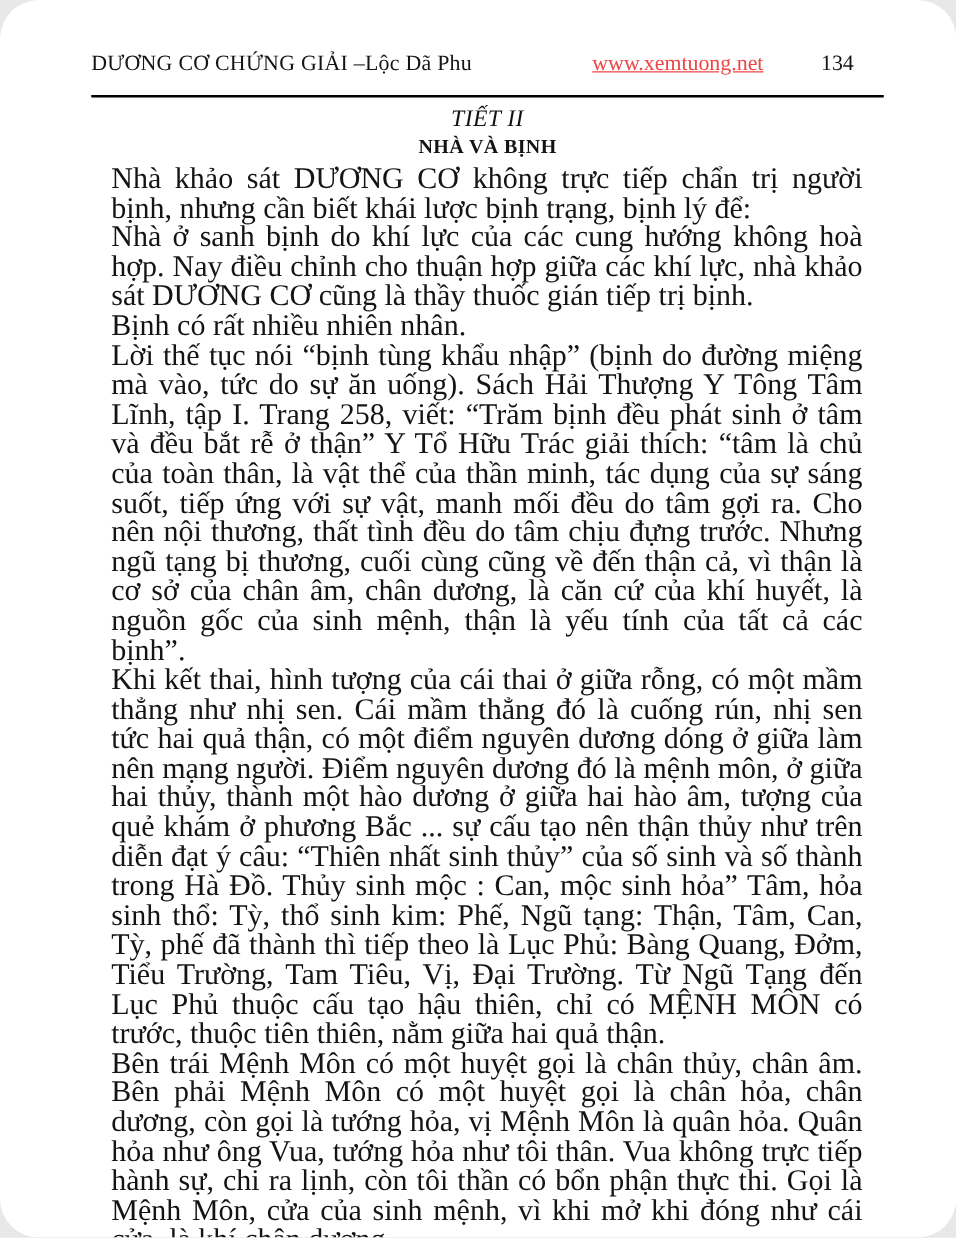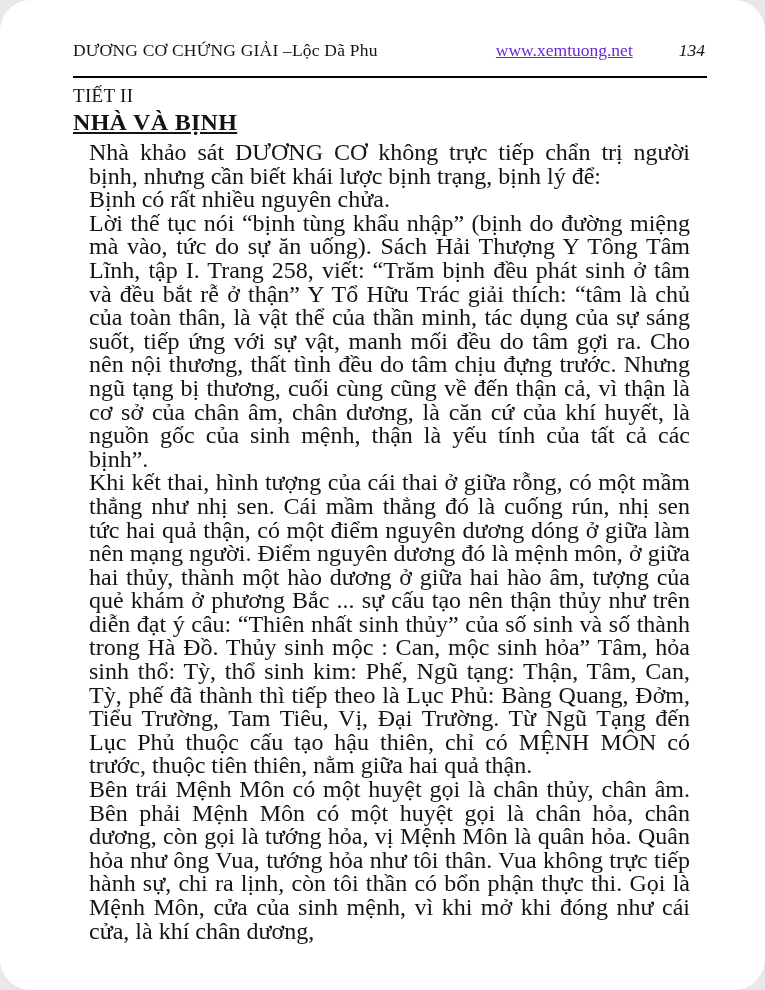--- a/index.html
+++ b/index.html
@@ -18,65 +18,68 @@
   }
   header.page-header {
     display: flex;
     align-items: baseline;
     font-size: 17.5px;
     height: 28px;
     white-space: nowrap;
   }
   .doc-title { flex: 1 1 auto; letter-spacing: 0.2px; }
   a.site-link { color: #0000cc; text-decoration: underline; cursor: pointer; }
-  .page-num { margin-left: 46px; margin-right: 2px; font-style: italic; }
+  .page-num { margin-left: 46px; margin-right: 24px; }
   .rule {
     border: 0;
     border-top: 2px solid #000000;
     margin: 8px 0 0 0;
   }
   .kicker {
+    text-align: center;
     font-size: 19px;
     margin-top: 7px;
     letter-spacing: 0.3px;
+    font-style: italic;
   }
   h1.section-title {
-    font-size: 24px;
+    text-align: center;
+    font-size: 16px;
     font-weight: bold;
     margin: 2px 0 5px 0;
     letter-spacing: 0.3px;
-    text-decoration: underline;
   }
   main.body-text {
     width: 601px;
     margin-left: 16px;
     font-size: 24px;
     line-height: 23.6px;
     text-align: justify;
   }
   main.body-text p { margin: 0; }
 </style>
 </head>
 <body>
 
 <div class="page">
 
   <header class="page-header">
     <span class="doc-title">DƯƠNG CƠ CHỨNG GIẢI –Lộc Dã Phu</span>
-    <a class="site-link" style="color: #6d28d9;">www.xemtuong.net</a>
+    <a class="site-link" style="color: #ef4444;">www.xemtuong.net</a>
     <span class="page-num">134</span>
   </header>
 
   <hr class="rule">
 
   <div class="kicker">TIẾT II</div>
 
   <h1 class="section-title">NHÀ VÀ BỊNH</h1>
 
   <main class="body-text">
       <p>Nhà khảo sát DƯƠNG CƠ không trực tiếp chẩn trị người bịnh, nhưng cần biết khái lược bịnh trạng, bịnh lý để:</p>
-      <p>Bịnh có rất nhiều nguyên chửa.</p>
+      <p>Nhà ở sanh bịnh do khí lực của các cung hướng không hoà hợp. Nay điều chỉnh cho thuận hợp giữa các khí lực, nhà khảo sát DƯƠNG CƠ cũng là thầy thuốc gián tiếp trị bịnh.</p>
+      <p>Bịnh có rất nhiều nhiên nhân.</p>
       <p>Lời thế tục nói “bịnh tùng khẩu nhập” (bịnh do đường miệng mà vào, tức do sự ăn uống). Sách Hải Thượng Y Tông Tâm Lĩnh, tập I. Trang 258, viết: “Trăm bịnh đều phát sinh ở tâm và đều bắt rễ ở thận” Y Tổ Hữu Trác giải thích: “tâm là chủ của toàn thân, là vật thể của thần minh, tác dụng của sự sáng suốt, tiếp ứng với sự vật, manh mối đều do tâm gợi ra. Cho nên nội thương, thất tình đều do tâm chịu đựng trước. Nhưng ngũ tạng bị thương, cuối cùng cũng về đến thận cả, vì thận là cơ sở của chân âm, chân dương, là căn cứ của khí huyết, là nguồn gốc của sinh mệnh, thận là yếu tính của tất cả các bịnh”.</p>
       <p>Khi kết thai, hình tượng của cái thai ở giữa rỗng, có một mầm thẳng như nhị sen. Cái mầm thẳng đó là cuống rún, nhị sen tức hai quả thận, có một điểm nguyên dương dóng ở giữa làm nên mạng người. Điểm nguyên dương đó là mệnh môn, ở giữa hai thủy, thành một hào dương ở giữa hai hào âm, tượng của quẻ khám ở phương Bắc ... sự cấu tạo nên thận thủy như trên diễn đạt ý câu: “Thiên nhất sinh thủy” của số sinh và số thành trong Hà Đồ. Thủy sinh mộc : Can, mộc sinh hỏa” Tâm, hỏa sinh thổ: Tỳ, thổ sinh kim: Phế, Ngũ tạng: Thận, Tâm, Can, Tỳ, phế đã thành thì tiếp theo là Lục Phủ: Bàng Quang, Đởm, Tiểu Trường, Tam Tiêu, Vị, Đại Trường. Từ Ngũ Tạng đến Lục Phủ thuộc cấu tạo hậu thiên, chỉ có MỆNH MÔN có trước, thuộc tiên thiên, nằm giữa hai quả thận.</p>
       <p>Bên trái Mệnh Môn có một huyệt gọi là chân thủy, chân âm. Bên phải Mệnh Môn có một huyệt gọi là chân hỏa, chân dương, còn gọi là tướng hỏa, vị Mệnh Môn là quân hỏa. Quân hỏa như ông Vua, tướng hỏa như tôi thân. Vua không trực tiếp hành sự, chi ra lịnh, còn tôi thần có bổn phận thực thi. Gọi là Mệnh Môn, cửa của sinh mệnh, vì khi mở khi đóng như cái cửa, là khí chân dương,</p>
     </main>
 
 </div>
 
 </body></html>

